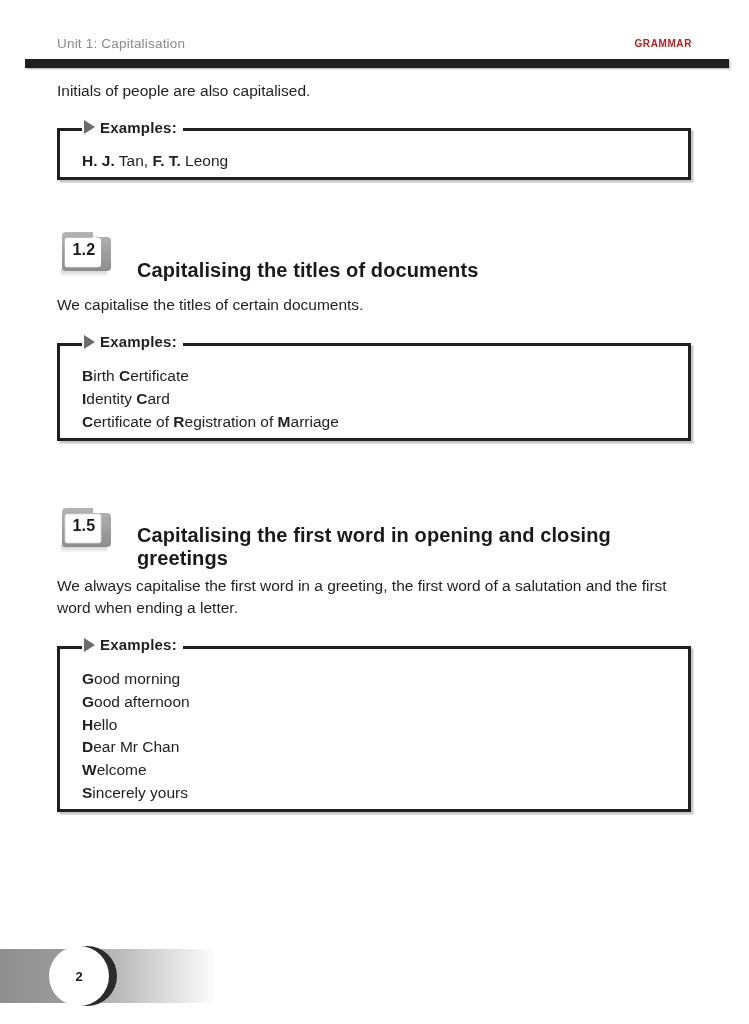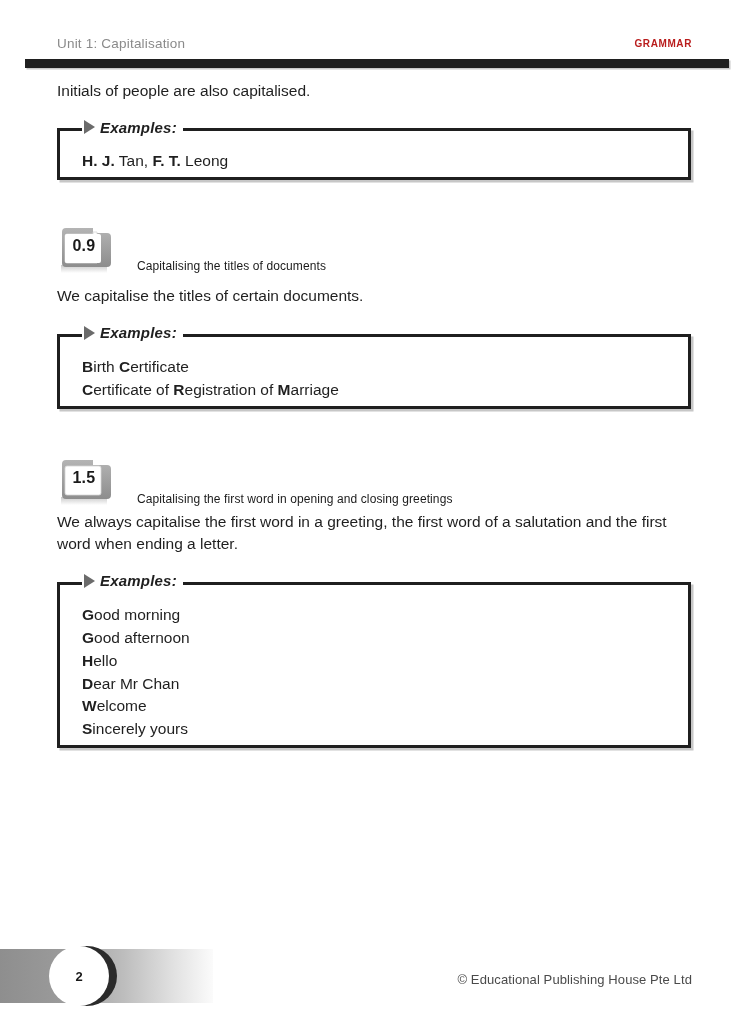--- a/index.html
+++ b/index.html
@@ -104,21 +104,20 @@
   .examples-arrow {
     display: block;
     width: 0; height: 0;
     border-left: 11px solid #6b6b6b;
     border-top: 7px solid transparent;
     border-bottom: 7px solid transparent;
   }
   .examples-label-text {
     font-size: 15px;
     font-weight: bold;
-    font-style: italic;
     color: #1f1f1f;
     letter-spacing: 0.2px;
     white-space: nowrap;
   }
   .examples-body {
     padding: 19px 22px 4px 22px;
   }
   .example-line {
     font-size: 15.5px;
     line-height: 1.48;
@@ -145,22 +144,22 @@
     left: 4px;
     top: 12px;
     width: 46px;
     text-align: center;
     font-size: 16px;
     font-weight: bold;
     color: #1a1a1a;
     letter-spacing: 0.3px;
   }
   .section-title {
-    font-size: 12px;
-    font-weight: normal;
+    font-size: 20px;
+    font-weight: bold;
     color: #1a1a1a;
     letter-spacing: 0.1px;
     margin-top: 35px;
   }
 
   
   .footer-bar {
     position: absolute;
     left: 0;
     top: 949px;
@@ -242,34 +241,35 @@
             </linearGradient>
           </defs>
 
           <rect x="4" y="40" width="46" height="8" fill="url(#fshadow)"></rect>
 
           <path d="M5,7 a4,4 0 0 1 4,-4 h27 l0,5 h14 a4,4 0 0 1 4,4 v26 a4,4 0 0 1 -4,4 h-41 a4,4 0 0 1 -4,-4 z" fill="url(#fshade)"></path>
 
           <path d="M8,11 a2,2 0 0 1 2,-2 h26 l0,-2 h4 v31 h-30 a2,2 0 0 1 -2,-2 z" fill="#ffffff" stroke="#d5d5d5" stroke-width="0.8"></path>
           <rect x="8" y="9" width="36" height="29" rx="2" fill="#ffffff"></rect>
         </svg>
-        <span class="folder-num">0.9</span>
+        <span class="folder-num">1.2</span>
       </div>
       <span class="section-title">Capitalising the titles of documents</span>
     </div>
 
     <p class="para" style="margin-top:12px;">We capitalise the titles of certain documents.</p>
 
     <div class="examples-box" style="margin-top:26px;">
       <div class="examples-label">
         <span class="examples-arrow"></span>
         <span class="examples-label-text">Examples:</span>
       </div>
       <div class="examples-body">
           <div class="example-line"><b>B</b>irth <b>C</b>ertificate</div>
+          <div class="example-line"><b>I</b>dentity <b>C</b>ard</div>
           <div class="example-line"><b>C</b>ertificate of <b>R</b>egistration of <b>M</b>arriage</div>
         </div>
     </div>
 
     <div class="section-head" style="margin-top:48px;">
       <div class="folder-badge">
         <svg width="64" height="48" viewBox="0 0 64 48" aria-hidden="true">
           <rect x="4" y="40" width="46" height="8" fill="url(#fshadow)"></rect>
           <path d="M5,7 a4,4 0 0 1 4,-4 h27 l0,5 h14 a4,4 0 0 1 4,4 v26 a4,4 0 0 1 -4,4 h-41 a4,4 0 0 1 -4,-4 z" fill="url(#fshade)"></path>
           <rect x="8" y="9" width="36" height="29" rx="2" fill="#ffffff" stroke="#d5d5d5" stroke-width="0.8"></rect>
@@ -296,15 +296,14 @@
         </div>
     </div>
 
   </div>
 
   <div class="footer-bar"></div>
   <div class="footer-crescent"></div>
   <div class="footer-circle">
     <span class="footer-page-num">2</span>
   </div>
-  <div class="footer-copyright">© Educational Publishing House Pte Ltd</div>
 
 </div>
 
 </body></html>

